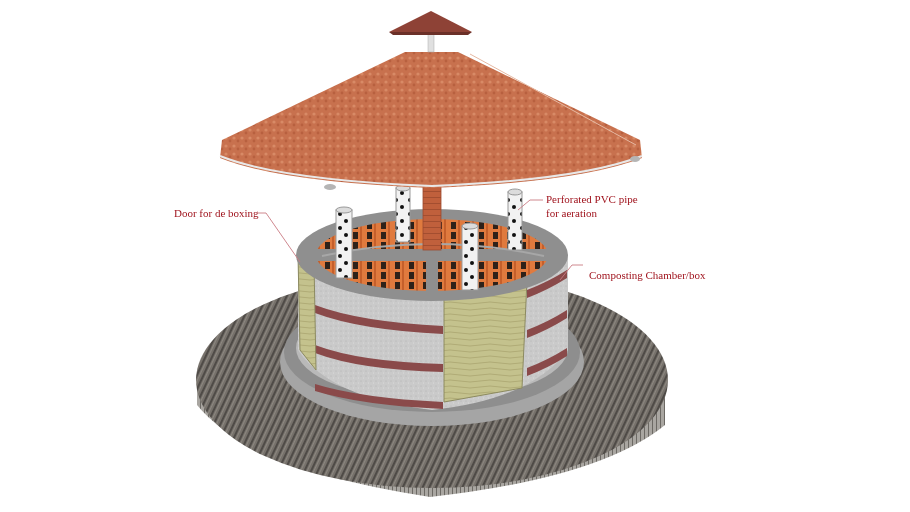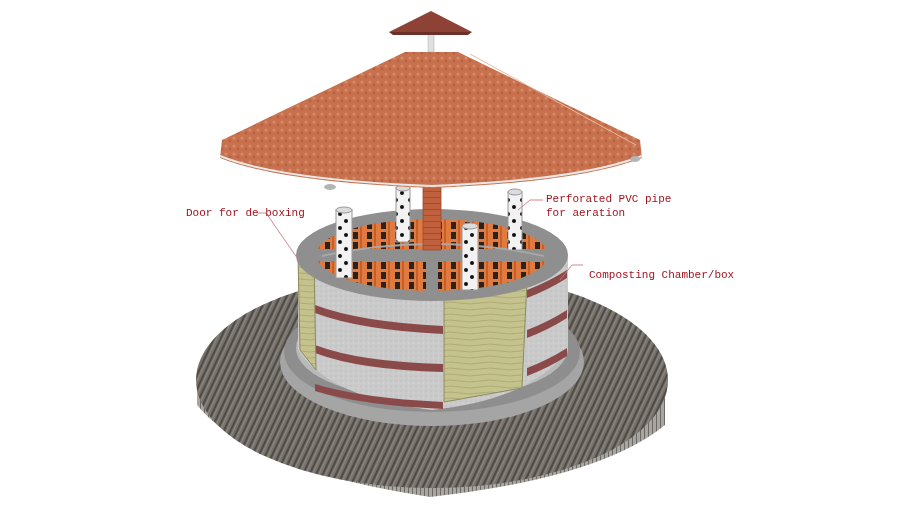--- a/index.html
+++ b/index.html
@@ -1,18 +1,18 @@
 <!DOCTYPE html>
 <html><head>
 <meta charset="utf-8">
 <style>
   html, body { margin:0; padding:0; background:#ffffff; }
   body { width:910px; height:512px; position:relative; overflow:hidden; font-family:"DejaVu Sans", sans-serif; }
   #scene { position:absolute; left:0; top:0; width:910px; height:512px; }
-  .label { position:absolute; font-size:11px; color:#a0141e; white-space:nowrap; line-height:14px; font-family:Liberation Mono, monospace; }
+  .label { position:absolute; font-size:11px; color:#a0141e; white-space:nowrap; line-height:14px; font-family:Liberation Serif, serif; }
 </style>
 </head>
 <body>
 
 <svg id="scene" viewBox="0 0 910 512" xmlns="http://www.w3.org/2000/svg">
   <defs>
     <pattern id="deckPat" width="6" height="6" patternUnits="userSpaceOnUse" patternTransform="rotate(25)">
       <rect width="6" height="6" fill="#76716b"></rect>
       <rect width="2" height="6" fill="#4f4b47"></rect>
       <rect x="3" width="1" height="6" fill="#8c8780"></rect>
@@ -118,18 +118,18 @@
     <path d="M389 32 L472 32 L468 35 L393 35 Z" fill="#6b3028"></path>
   </g>
 
   <g stroke="#c97a82" stroke-width="0.9" fill="none">
     <path d="M258 213 L266 213 L300 262"></path>
     <path d="M543 200 L530 200 L518 210"></path>
     <path d="M583 265 L572 265 L560 280"></path>
   </g>
 </svg>
 
-<div class="label" style="left:174px; top:206px;margin-left:12px;">Door for de boxing</div>
+<div class="label" style="left:174px; top:206px;">Door for de boxing</div>
 <div class="label" style="left:546px; top:192px;">
   <div>Perforated PVC pipe</div>
   <div>for aeration</div>
 </div>
 <div class="label" style="left:589px; top:268px;">Composting Chamber/box</div>
 
 </body></html>

